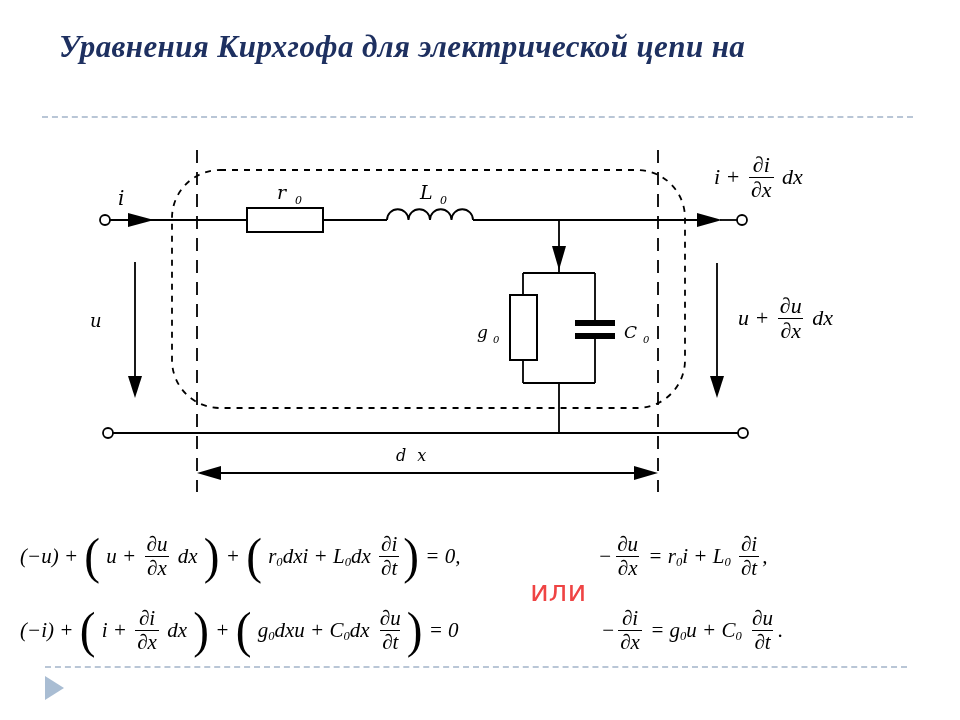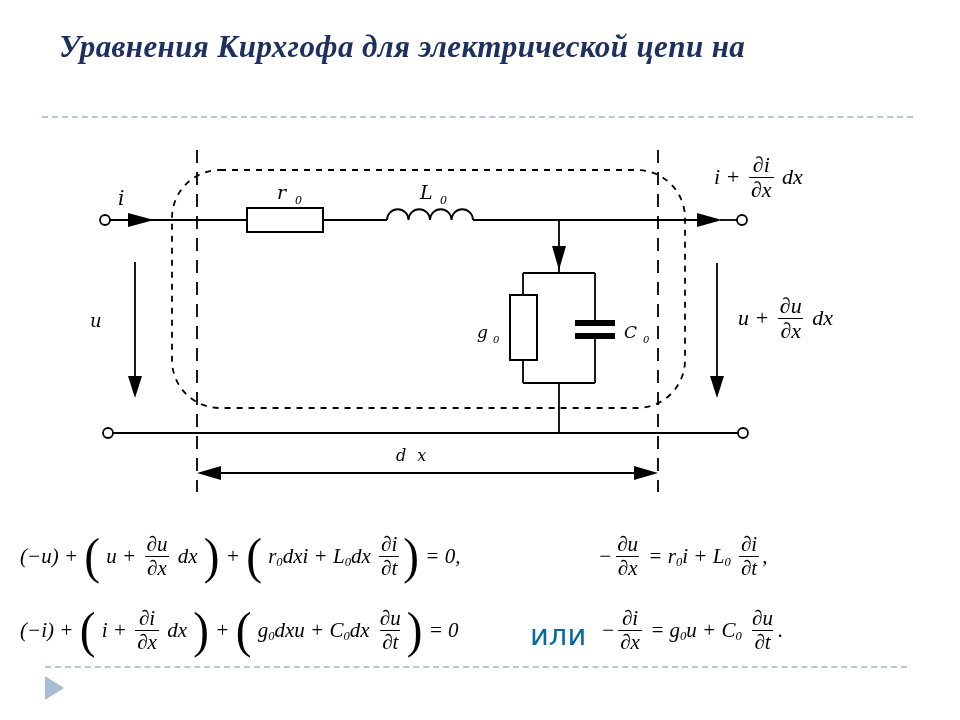--- a/index.html
+++ b/index.html
@@ -39,21 +39,21 @@
   .fml .frac .den { border-top:1.5px solid #000; padding:0 2px; }
   .fml .frac .num { padding:0 2px; }
   .fml sub { font-size:60%; align-self:center; transform:translateY(0.5em); }
   .fml .big { font-size:225%; font-style:normal; font-weight:400;
               transform:scaleY(1.05); margin:0 1px; }
   .eq { font-size:21px; }
   .lbl { font-size:22px; }
   .or-label {
     position:absolute; left:530px; top:574px;
     font-family:"DejaVu Sans","Liberation Sans",sans-serif;
-    font-style:normal; font-size:29px; color:#0369a1;margin-top:44px;
+    font-style:normal; font-size:29px; color:#ef4444;
   }
 </style>
 </head>
 <body>
 
 <div class="slide">
 
   <div class="title">
     <div>Уравнения Кирхгофа для электрической цепи на</div>
   </div>

